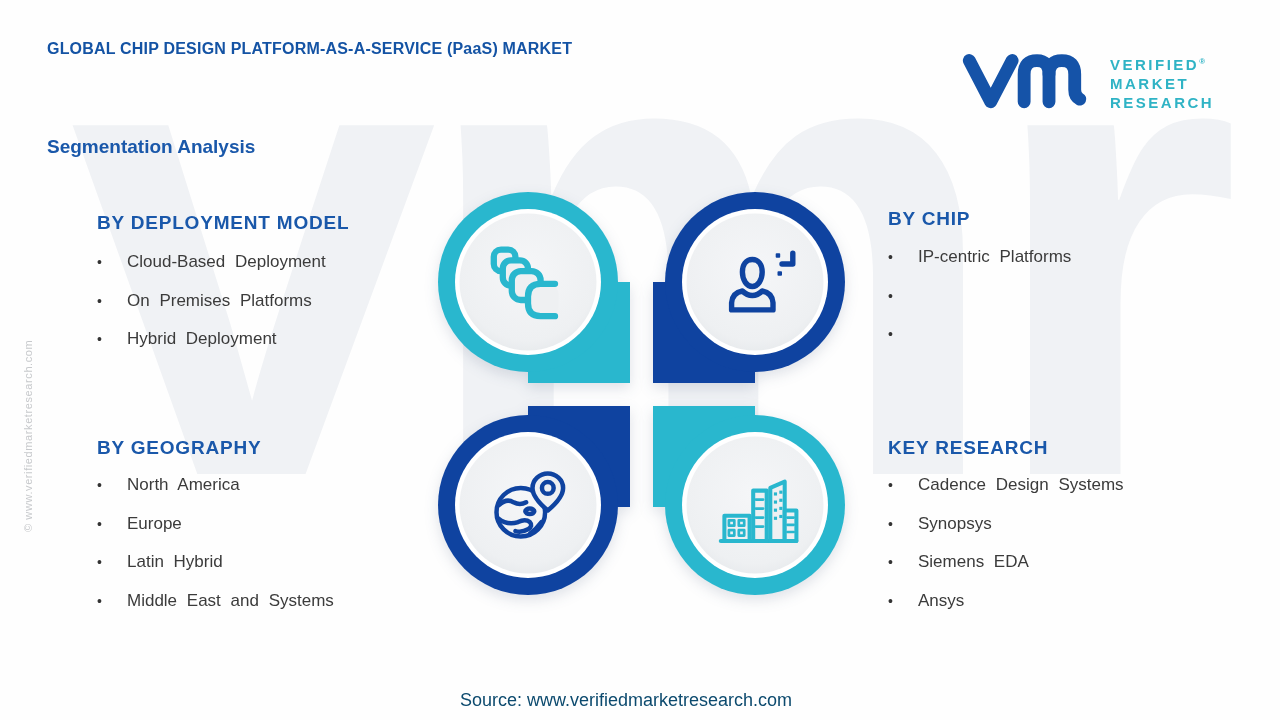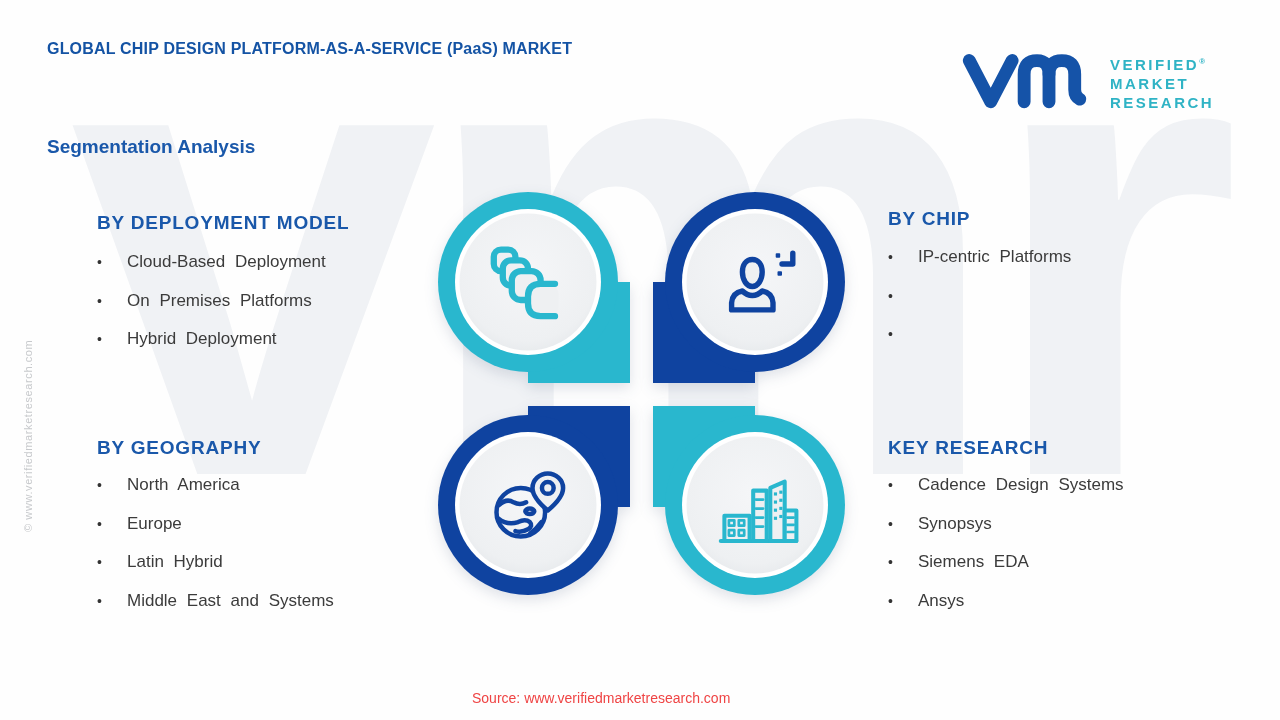--- a/index.html
+++ b/index.html
@@ -24,21 +24,21 @@
   .sec-head{position:absolute;font-size:19px;font-weight:bold;color:#1a58aa;
             letter-spacing:.8px;z-index:2;white-space:nowrap;}
   .list{position:absolute;z-index:2;}
   .row{display:flex;line-height:38.5px;font-size:17px;color:#3b3b3b;word-spacing:5px;}
   .dot{width:30px;font-size:14px;color:#333;}
   .txt{flex:1;}
   
   .quads{position:absolute;left:0;top:0;z-index:1;}
   .quad{filter:drop-shadow(0 5px 7px rgba(30,50,90,.14));}
   
-  .source{position:absolute;left:472px;top:690px;font-size:14px;color:#ef4444;z-index:2;}
+  .source{position:absolute;left:460px;top:690px;font-size:18px;color:#0c4a6e;z-index:2;}
 </style>
 </head>
 <body>
 
 <div class="stage">
 
   <div class="bg-vmr">vmr</div>
 
   <div class="side-watermark">© www.verifiedmarketresearch.com</div>
 

